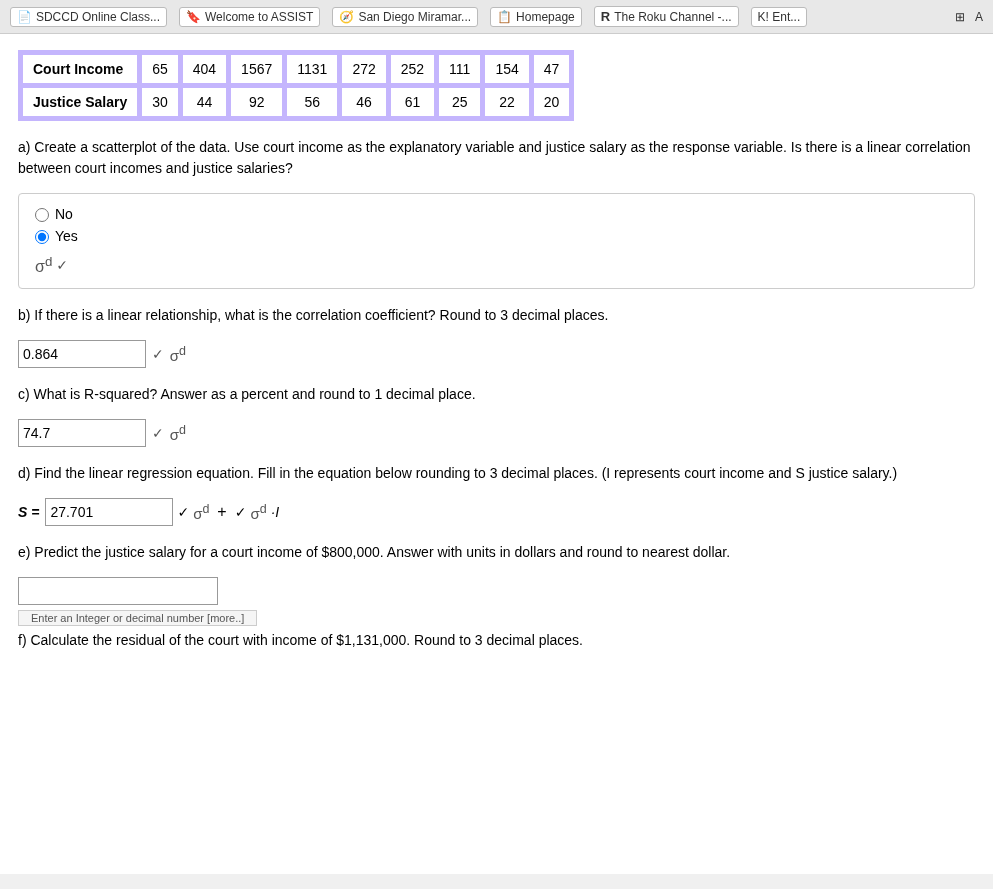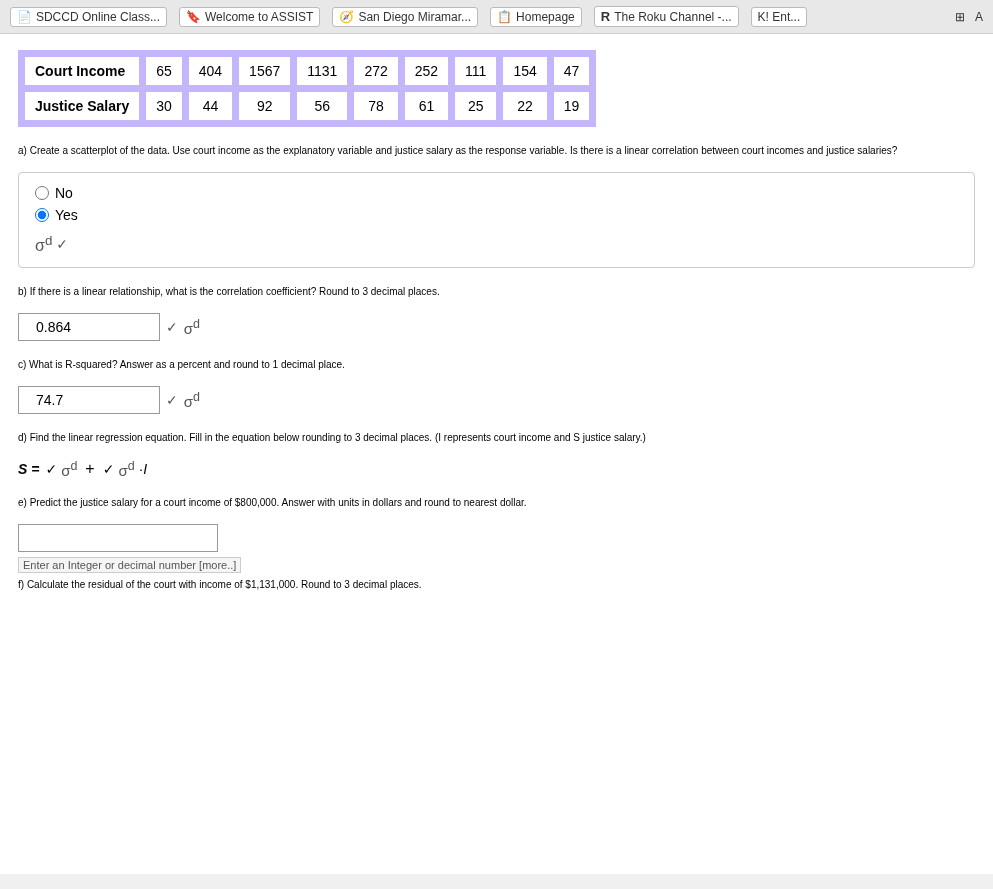--- a/index.html
+++ b/index.html
@@ -45,35 +45,35 @@
       padding: 16px 18px;
       min-height: 840px;
     }
 
     
     .data-table {
       border-collapse: collapse;
       margin-bottom: 16px;
     }
     .data-table td, .data-table th {
-      border: 7px solid #c4b5fd;
+      border: 5px solid #c4b5fd;
       padding: 6px 10px;
       text-align: center;
       font-size: 14px;
     }
     .data-table .row-label {
       font-weight: bold;
       text-align: left;
       white-space: nowrap;
       min-width: 80px;
     }
 
     
     .question-text {
-      font-size: 10px;
+      font-size: 14px;
       line-height: 1.5;
       margin-bottom: 12px;
       color: #000;
     }
 
     
     .answer-box {
       border: 1px solid #ccc;
       border-radius: 4px;
       padding: 12px 16px;
@@ -81,21 +81,21 @@
       background: #fff;
     }
 
     .radio-group {
       display: flex;
       flex-direction: column;
       gap: 6px;
     }
     .radio-item {
       display: flex;
-      align-items: center;
+      align-items: flex-end;
       gap: 6px;
       font-size: 14px;
     }
     .radio-item input[type="radio"] {
       width: 14px;
       height: 14px;
     }
 
     
     .check-sigma-row {
@@ -115,23 +115,23 @@
 
     
     .input-row {
       display: flex;
       align-items: center;
       gap: 6px;
       margin-bottom: 16px;
     }
     .answer-input {
       border: 1px solid #999;
-      padding: 5px 17px;
-      font-size: 14px;
-      width: 142px;
+      padding: 5px 4px;
+      font-size: 14px;
+      width: 128px;
       background: #fff;
     }
     .check-icon-small {
       color: #555;
       font-size: 14px;
     }
     .sigma-small {
       font-size: 15px;
       color: #555;
     }
@@ -157,21 +157,21 @@
       width: 200px;
       background: #fff;
       display: block;
       margin-bottom: 4px;
     }
     .input-hint {
       font-size: 11px;
       color: #555;
       background: #f5f5f5;
       border: 1px solid #ccc;
-      padding: 1px 4px;
+      padding: 1px 12px;
       display: inline-block;
     }
 
     .section-gap {
       margin-bottom: 14px;
     }
 
     .bold-s { font-style: italic; font-weight: bold; }
     .italic-i { font-style: italic; }
   </style>
@@ -223,25 +223,25 @@
           <td>111</td>
           <td>154</td>
           <td>47</td>
         </tr>
         <tr>
           <td class="row-label">Justice Salary</td>
           <td>30</td>
           <td>44</td>
           <td>92</td>
           <td>56</td>
-          <td>78</td>
+          <td>46</td>
           <td>61</td>
           <td>25</td>
           <td>22</td>
-          <td>19</td>
+          <td>20</td>
         </tr>
       </tbody>
   </table>
 
   <div class="question-text section-gap">a) Create a scatterplot of the data.  Use court income as the explanatory variable and justice salary as the response variable.  Is there is a linear correlation between court incomes and justice salaries?</div>
   <div class="answer-box">
     <div class="radio-group">
       <label class="radio-item">
         <input type="radio" name="parta" style="">
         <span>No</span>
@@ -267,20 +267,21 @@
   <div class="question-text section-gap">c) What is R-squared?  Answer as a percent and round to 1 decimal place.</div>
   <div class="input-row">
     <input type="text" class="answer-input" value="74.7" style="">
     <span class="check-icon-small">✓</span>
     <span class="sigma-small">σ<sup>d</sup></span>
   </div>
 
   <div class="question-text section-gap">d) Find the linear regression equation.  Fill in the equation below rounding to 3 decimal places.  (I represents court income and S justice salary.)</div>
   <div class="part-d-row">
     <span class="s-label bold-s">S =</span>
+    <input type="text" class="answer-input" value="27.701" style="">
     <span>✓</span>
     <span class="sigma-small">σ<sup>d</sup></span>
     <span style="font-size:16px;padding:0 4px;">+</span>
     <span>✓</span>
     <span class="sigma-small">σ<sup>d</sup></span>
     <span class="italic-i" style="font-size:14px;">·I</span>
   </div>
 
   <div class="question-text section-gap">e) Predict the justice salary for a court income of $800,000.  Answer with units in dollars and round to nearest dollar.</div>
   <div>

